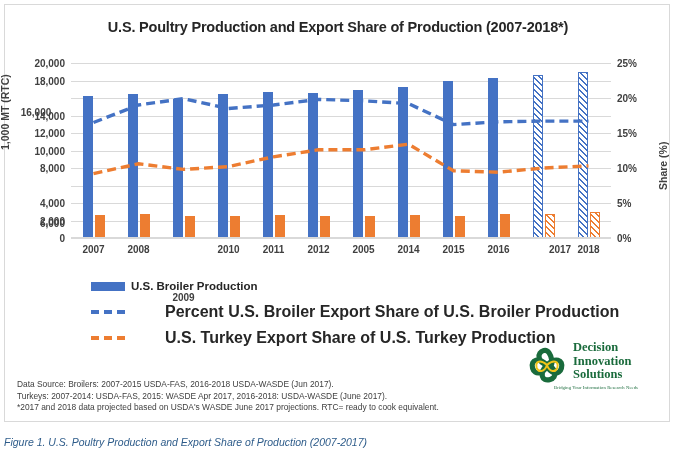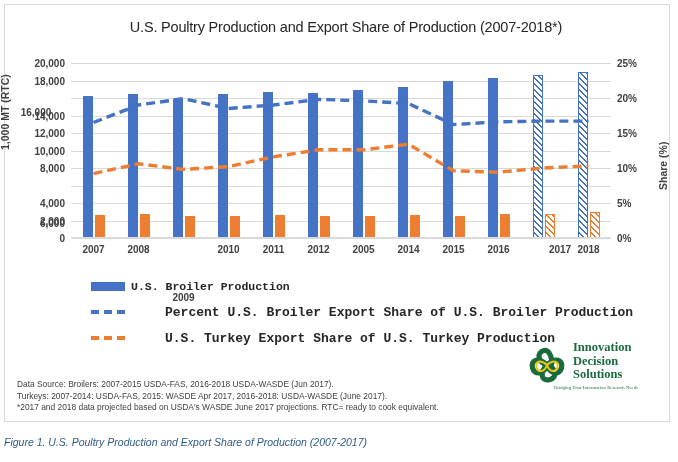--- a/index.html
+++ b/index.html
@@ -14,23 +14,23 @@
 
   
   .chart-panel{
     position:absolute;left:4px;top:4px;width:666px;height:418px;
     background:#fff;
     border:1px solid #d9d9d9;
     box-sizing:border-box;
   }
 
   .chart-title{
-    position:absolute;left:8px;top:14px;width:666px;
+    position:absolute;left:0;top:14px;width:666px;
     text-align:center;
-    font-size:14.5px;font-weight:normal;color:#262626;
+    font-size:14.5px;font-weight:bold;color:#262626;
     letter-spacing:-0.2px;
   }
 
   
   .plot-area{
     position:absolute;
     left:66px;top:58px;width:540px;height:175px;
   }
   .gridlines{position:absolute;inset:0;}
   .gridline{position:absolute;left:0;width:100%;height:1px;background:#d9d9d9;}
@@ -71,33 +71,33 @@
     position:absolute;top:180px;width:44px;text-align:center;
     font-size:10px;font-weight:bold;color:#404040;
   }
 
   .series-svg{position:absolute;left:0;top:0;overflow:visible;}
 
   
   .legend{
     position:absolute;left:86px;top:268px;width:470px;
   }
-  .legend-row{display:flex;align-items:center;height:26px;font-family:Liberation Mono, monospace;}
+  .legend-row{display:flex;align-items:center;height:26px;}
   .swatch{width:34px;height:9px;margin-right:6px;flex:0 0 auto;}
   .swatch.blue{background:#4472C4;}
   .swatch.orange{background:#ED7D31;}
   .dashline{width:34px;height:4px;margin-right:4px;flex:0 0 auto;position:relative;}
   .dashline.blue{
     background:repeating-linear-gradient(90deg,#4472C4 0 8px,transparent 8px 13px);
   }
   .dashline.orange{
     background:repeating-linear-gradient(90deg,#ED7D31 0 8px,transparent 8px 13px);
   }
   .legend-label{font-size:11.5px;font-weight:bold;color:#262626;white-space:nowrap;}
-  .legend-label.small{font-size:13px;padding-left:36px;}
+  .legend-label.small{font-size:16px;padding-left:36px;}
 
   
   .footnote{
     position:absolute;left:12px;top:374px;width:490px;
     font-size:8.4px;line-height:11.6px;color:#404040;
   }
   .footnote div{white-space:nowrap;}
 
   
   .logo{
@@ -244,22 +244,22 @@
           <path d="M50 50 C 70 30, 92 36, 86 58 C 81 76, 58 74, 50 50 Z"></path>
           <path d="M50 50 C 30 70, 36 92, 58 86 C 76 81, 74 58, 50 50 Z"></path>
           <path d="M50 50 C 70 70, 64 8, 42 14 C 24 19, 26 42, 50 50 Z"></path>
         </g>
         <g fill="none" stroke="#f0c419" stroke-width="5" stroke-linecap="round">
           <path d="M50 50 C 34 36, 20 40, 24 56 C 28 70, 44 68, 50 50 Z"></path>
           <path d="M50 50 C 66 36, 80 40, 76 56 C 72 70, 56 68, 50 50 Z"></path>
         </g>
       </svg>
       <div class="logo-text">
+        <div>Decision</div>
         <div>Innovation</div>
-        <div>Decision</div>
         <div>Solutions</div>
       </div>
       <div class="logo-tag">Bridging Your Information Research Needs</div>
     </div>
 
   </div>
 
   <div class="caption">Figure 1. U.S. Poultry Production and Export Share of Production (2007-2017)</div>
 
 </div>

